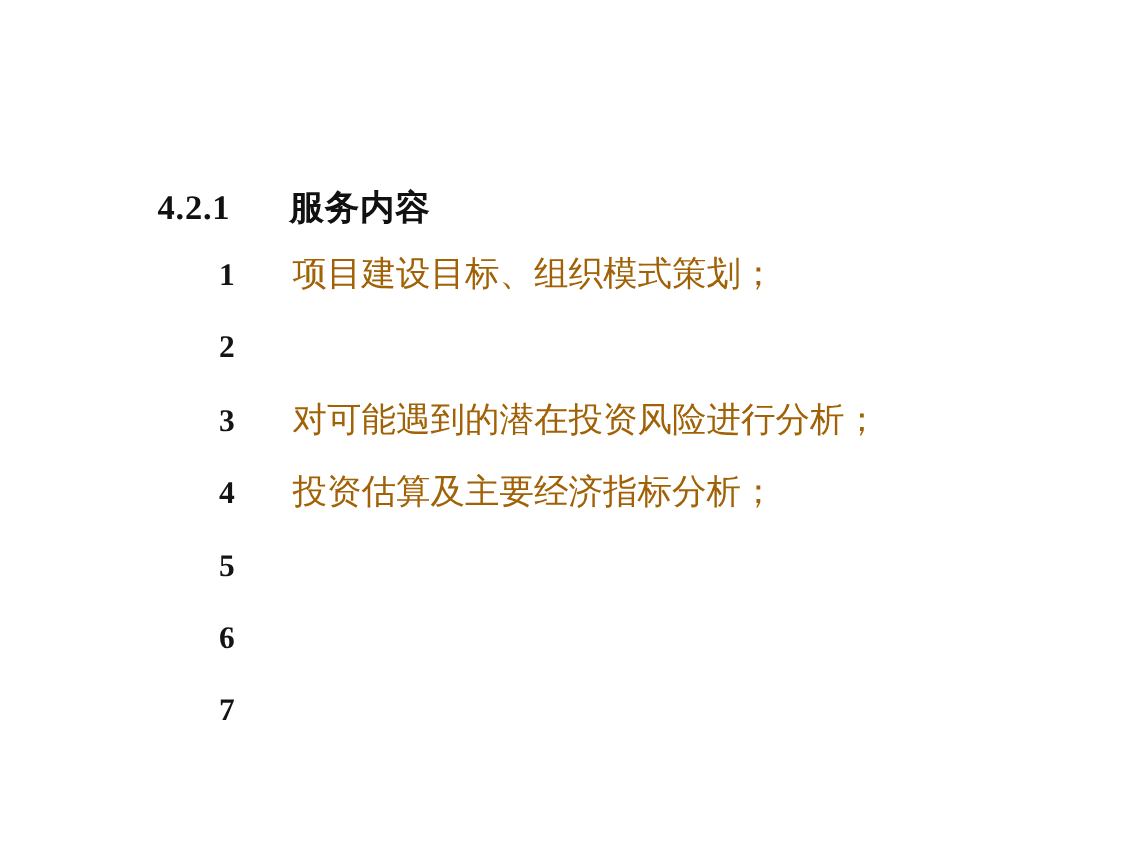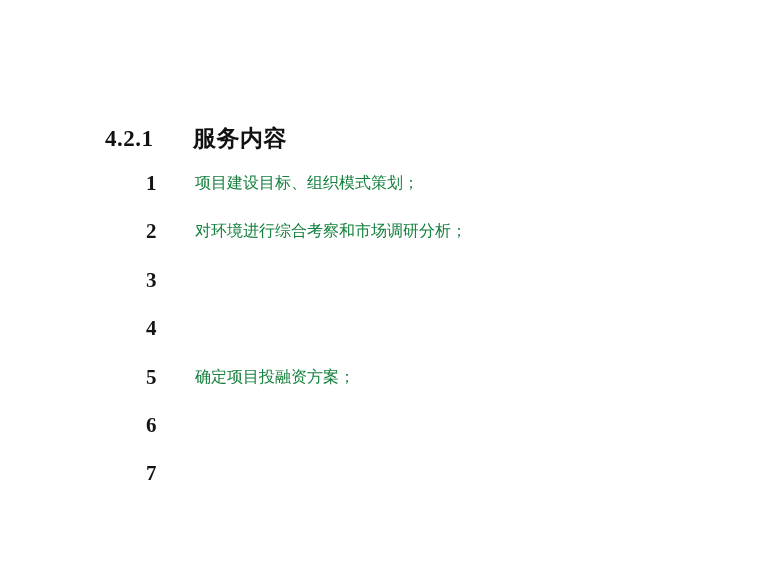--- a/index.html
+++ b/index.html
@@ -49,54 +49,54 @@
   }
   .item .num {
     width: 49px;
     flex: 0 0 49px;
     font-weight: 700;
     font-size: 21px;
     line-height: 30px;
     color: #141414;
   }
   .item .txt {
-    font-size: 16px;
+    font-size: 23px;
     line-height: 30px;
     white-space: nowrap;
-    color: #15803d;
+    color: #a16207;
   }
 </style>
 </head>
 <body>
 
 <div class="page">
 
   <div class="heading">
     <span class="hnum">4.2.1</span>
     <span class="htitle">服务内容</span>
   </div>
 
   <div class="list">
     <div class="item">
       <span class="num">1</span>
       <span class="txt">项目建设目标、组织模式策划；</span>
     </div>
     <div class="item">
       <span class="num">2</span>
-      <span class="txt">对环境进行综合考察和市场调研分析；</span>
     </div>
     <div class="item">
       <span class="num">3</span>
+      <span class="txt">对可能遇到的潜在投资风险进行分析；</span>
     </div>
     <div class="item">
       <span class="num">4</span>
+      <span class="txt">投资估算及主要经济指标分析；</span>
     </div>
     <div class="item">
       <span class="num">5</span>
-      <span class="txt">确定项目投融资方案；</span>
     </div>
     <div class="item">
       <span class="num">6</span>
     </div>
     <div class="item">
       <span class="num">7</span>
     </div>
   </div>
 
 </div>

